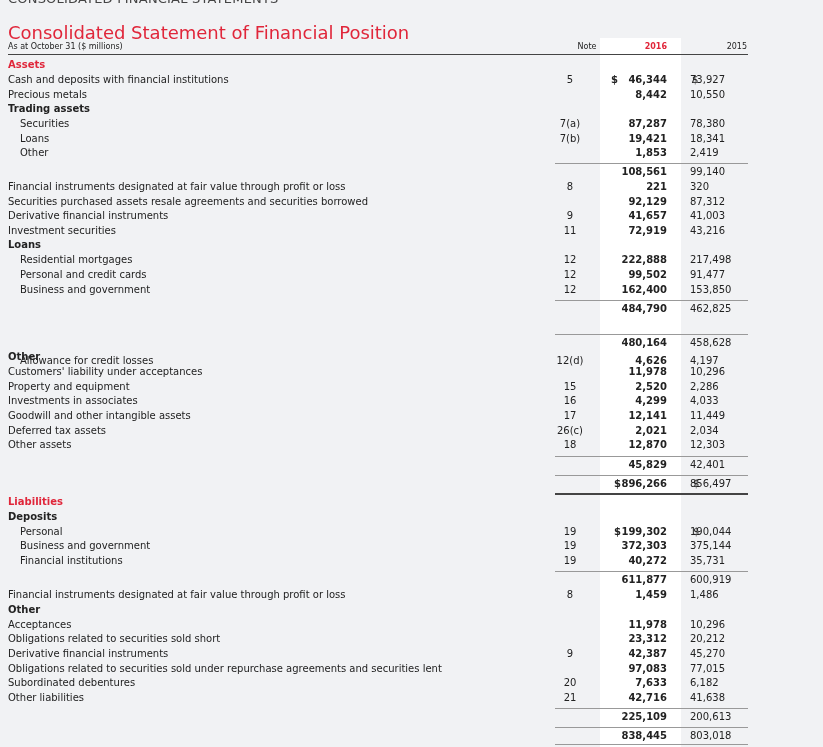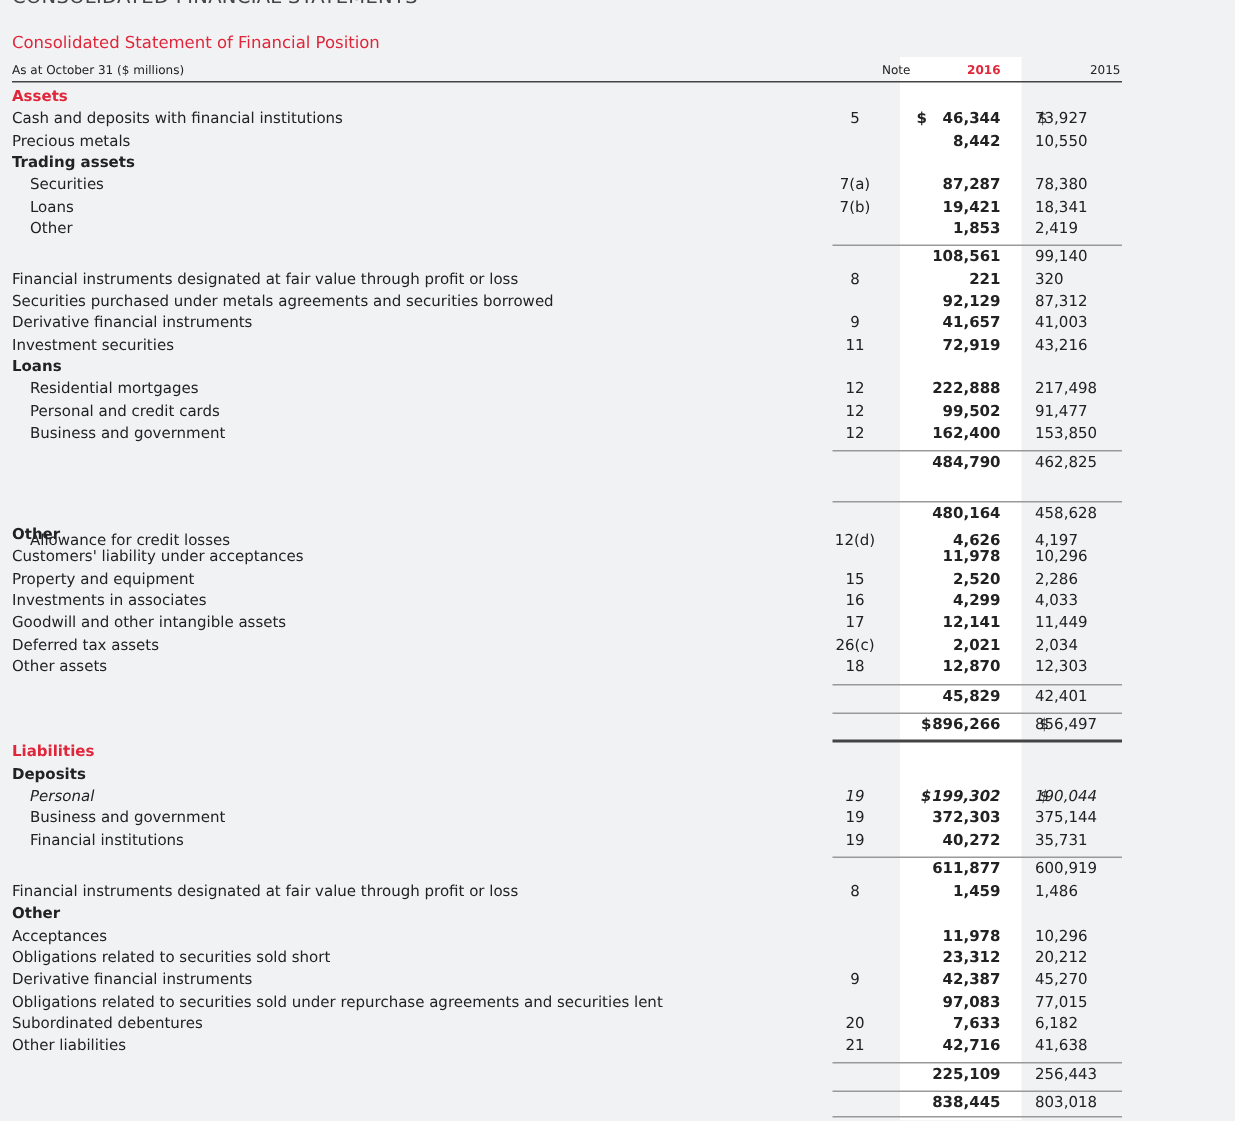--- a/index.html
+++ b/index.html
@@ -5,24 +5,24 @@
   html, body { margin: 0; padding: 0; }
   body {
     width: 823px; height: 747px; overflow: hidden;
     background: #f1f2f4;
     font-family: "DejaVu Sans", "Liberation Sans", sans-serif;
     color: #222;
     position: relative;
   }
   .abs { position: absolute; white-space: nowrap; }
   .top-clip { left: 8px; top: -9px; font-size: 13px; color: #444; letter-spacing: 0.2px; }
-  .title { left: 8px; top: 22px; font-size: 11px; color: #e0263a; }
+  .title { left: 8px; top: 22px; font-size: 18px; color: #e0263a; }
   .subtitle { left: 8px; top: 42px; font-size: 8px; color: #222; }
   .hdr { top: 42px; font-size: 8px; text-align: right; }
-  .hdr-note { left: 588px; width: 30px; text-align: left; }
+  .hdr-note { left: 572px; width: 30px; text-align: center; }
   .hdr-2016 { left: 600px; width: 67px; color: #e0263a; font-weight: bold; }
   .hdr-2015 { left: 680px; width: 67px; }
   .col2016-bg { position: absolute; left: 600px; top: 38px; width: 81px; height: 709px; background: #ffffff; }
   .rule { position: absolute; left: 8px; height: 0; }
   .hrule-main { width: 740px; border-top: 1px solid #444; top: 54px; }
   .rule-num { position: absolute; left: 555px; width: 193px; height: 0; border-top: 1px solid #999; }
   .rule-num.thick { border-top: 2px solid #444; }
   .row { position: absolute; left: 0; width: 823px; height: 14px; font-size: 10px; line-height: 14px; }
   .lbl { position: absolute; left: 8px; white-space: nowrap; }
   .lbl.indent { left: 20px; }
@@ -88,21 +88,21 @@
       <span class="v16">108,561</span>
       <span class="v15">99,140</span>
     </div>
     <div class="row" style="top: 180px;">
       <span class="lbl">Financial instruments designated at fair value through profit or loss</span>
       <span class="note">8</span>
       <span class="v16">221</span>
       <span class="v15">320</span>
     </div>
     <div class="row" style="top: 195px;">
-      <span class="lbl">Securities purchased under metals agreements and securities borrowed</span>
+      <span class="lbl">Securities purchased assets resale agreements and securities borrowed</span>
       <span class="v16">92,129</span>
       <span class="v15">87,312</span>
     </div>
     <div class="row" style="top: 209px;">
       <span class="lbl">Derivative financial instruments</span>
       <span class="note">9</span>
       <span class="v16">41,657</span>
       <span class="v15">41,003</span>
     </div>
     <div class="row" style="top: 224px;">
@@ -193,21 +193,21 @@
       <span class="v15">856,497</span>
       <span class="cur cur16" style="left: 614px;">$</span>
       <span class="cur cur15" style="left: 693px;">$</span>
     </div>
     <div class="row" style="top: 495px;">
       <span class="lbl red">Liabilities</span>
     </div>
     <div class="row" style="top: 510px; text-align: right;">
       <span class="lbl bold">Deposits</span>
     </div>
-    <div class="row" style="top: 525px; font-style: italic;">
+    <div class="row" style="top: 525px;">
       <span class="lbl indent">Personal</span>
       <span class="note">19</span>
       <span class="v16">199,302</span>
       <span class="v15">190,044</span>
       <span class="cur cur16" style="left: 614px;">$</span>
       <span class="cur cur15" style="left: 693px;">$</span>
     </div>
     <div class="row" style="top: 539px;">
       <span class="lbl indent">Business and government</span>
       <span class="note">19</span>
@@ -261,21 +261,21 @@
       <span class="v15">6,182</span>
     </div>
     <div class="row" style="top: 691px;">
       <span class="lbl">Other liabilities</span>
       <span class="note">21</span>
       <span class="v16">42,716</span>
       <span class="v15">41,638</span>
     </div>
     <div class="row" style="top: 710px;">
       <span class="v16">225,109</span>
-      <span class="v15">256,443</span>
+      <span class="v15">200,613</span>
     </div>
     <div class="row" style="top: 729px;">
       <span class="v16">838,445</span>
       <span class="v15">803,018</span>
     </div>
     <div class="rule-num" style="top: 163px;"></div>
     <div class="rule-num" style="top: 300px;"></div>
     <div class="rule-num" style="top: 334px;"></div>
     <div class="rule-num" style="top: 456px;"></div>
     <div class="rule-num" style="top: 475px;"></div>

